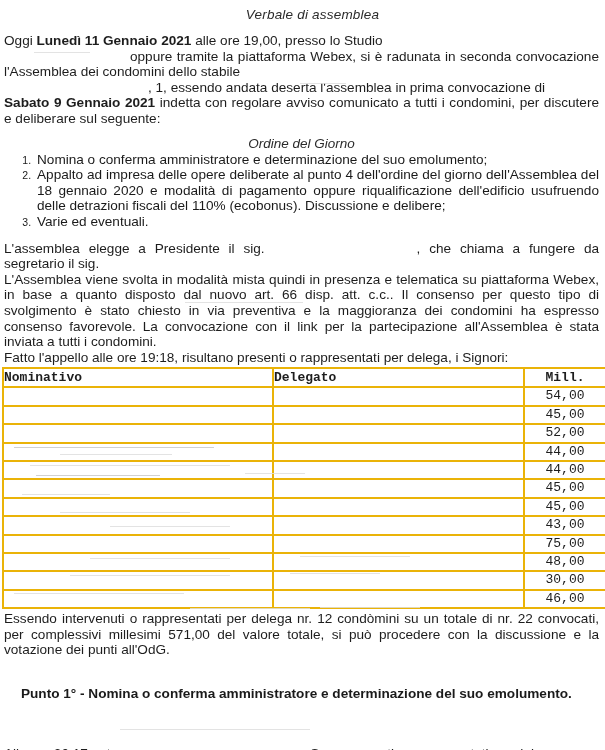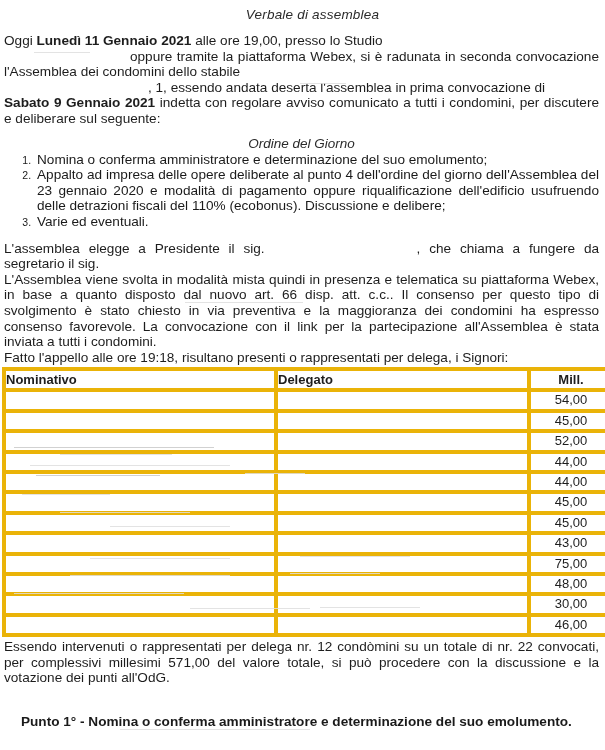--- a/index.html
+++ b/index.html
@@ -74,26 +74,27 @@
     font-size: 10.5px;
   }
   .tbl {
     border-collapse: collapse;
     width: 601px;
     margin: 2px 0 0 2px;
     font-size: 13px;
     table-layout: fixed;
   }
   .tbl th, .tbl td {
-    border: 4px solid #eab308;
+    border: 2px solid #eab308;
     padding: 0 0;
     height: 16.4px;
     line-height: 16.4px;
     font-weight: normal;
     color: #1d1d1d;
+    font-family: Liberation Mono, monospace;
   }
   .tbl th {
     font-weight: bold;
     text-align: left;
     height: 17px;
     line-height: 17px;
   }
   .col-nom { width: 268px; }
   .col-del { width: 249px; }
   .col-mill { width: 80px; text-align: center; }
@@ -136,21 +137,21 @@
     </p>
 
     <p class="para">
       <span class="bold">Sabato 9 Gennaio 2021</span><span> indetta con regolare avviso comunicato a tutti i condomini, per discutere e deliberare sul seguente:</span>
     </p>
 
     <div class="odg-title">Ordine del Giorno</div>
 
     <ol class="odg">
       <li>Nomina o conferma amministratore e determinazione del suo emolumento;</li>
-      <li>Appalto ad impresa delle opere deliberate al punto 4 dell'ordine del giorno dell'Assemblea del 23 gennaio 2020 e modalità di pagamento oppure riqualificazione dell'edificio usufruendo delle detrazioni fiscali del 110% (ecobonus). Discussione e delibere;</li>
+      <li>Appalto ad impresa delle opere deliberate al punto 4 dell'ordine del giorno dell'Assemblea del 18 gennaio 2020 e modalità di pagamento oppure riqualificazione dell'edificio usufruendo delle detrazioni fiscali del 110% (ecobonus). Discussione e delibere;</li>
       <li>Varie ed eventuali.</li>
     </ol>
 
     <div class="spacer-10"></div>
 
     <p class="para">
       <span>L'assemblea elegge a Presidente il sig.</span><span class="inline-blank" style="width:152px;"></span><span>, che chiama a fungere da segretario il sig.</span>
     </p>
 
     <p class="para">L'Assemblea viene svolta in modalità mista quindi in presenza e telematica su piattaforma Webex, in base a quanto disposto dal nuovo art. 66 disp. att. c.c.. Il consenso per questo tipo di svolgimento è stato chiesto in via preventiva e la maggioranza dei condomini ha espresso consenso favorevole. La convocazione con il link per la partecipazione all'Assemblea è stata inviata a tutti i condomini.</p>

